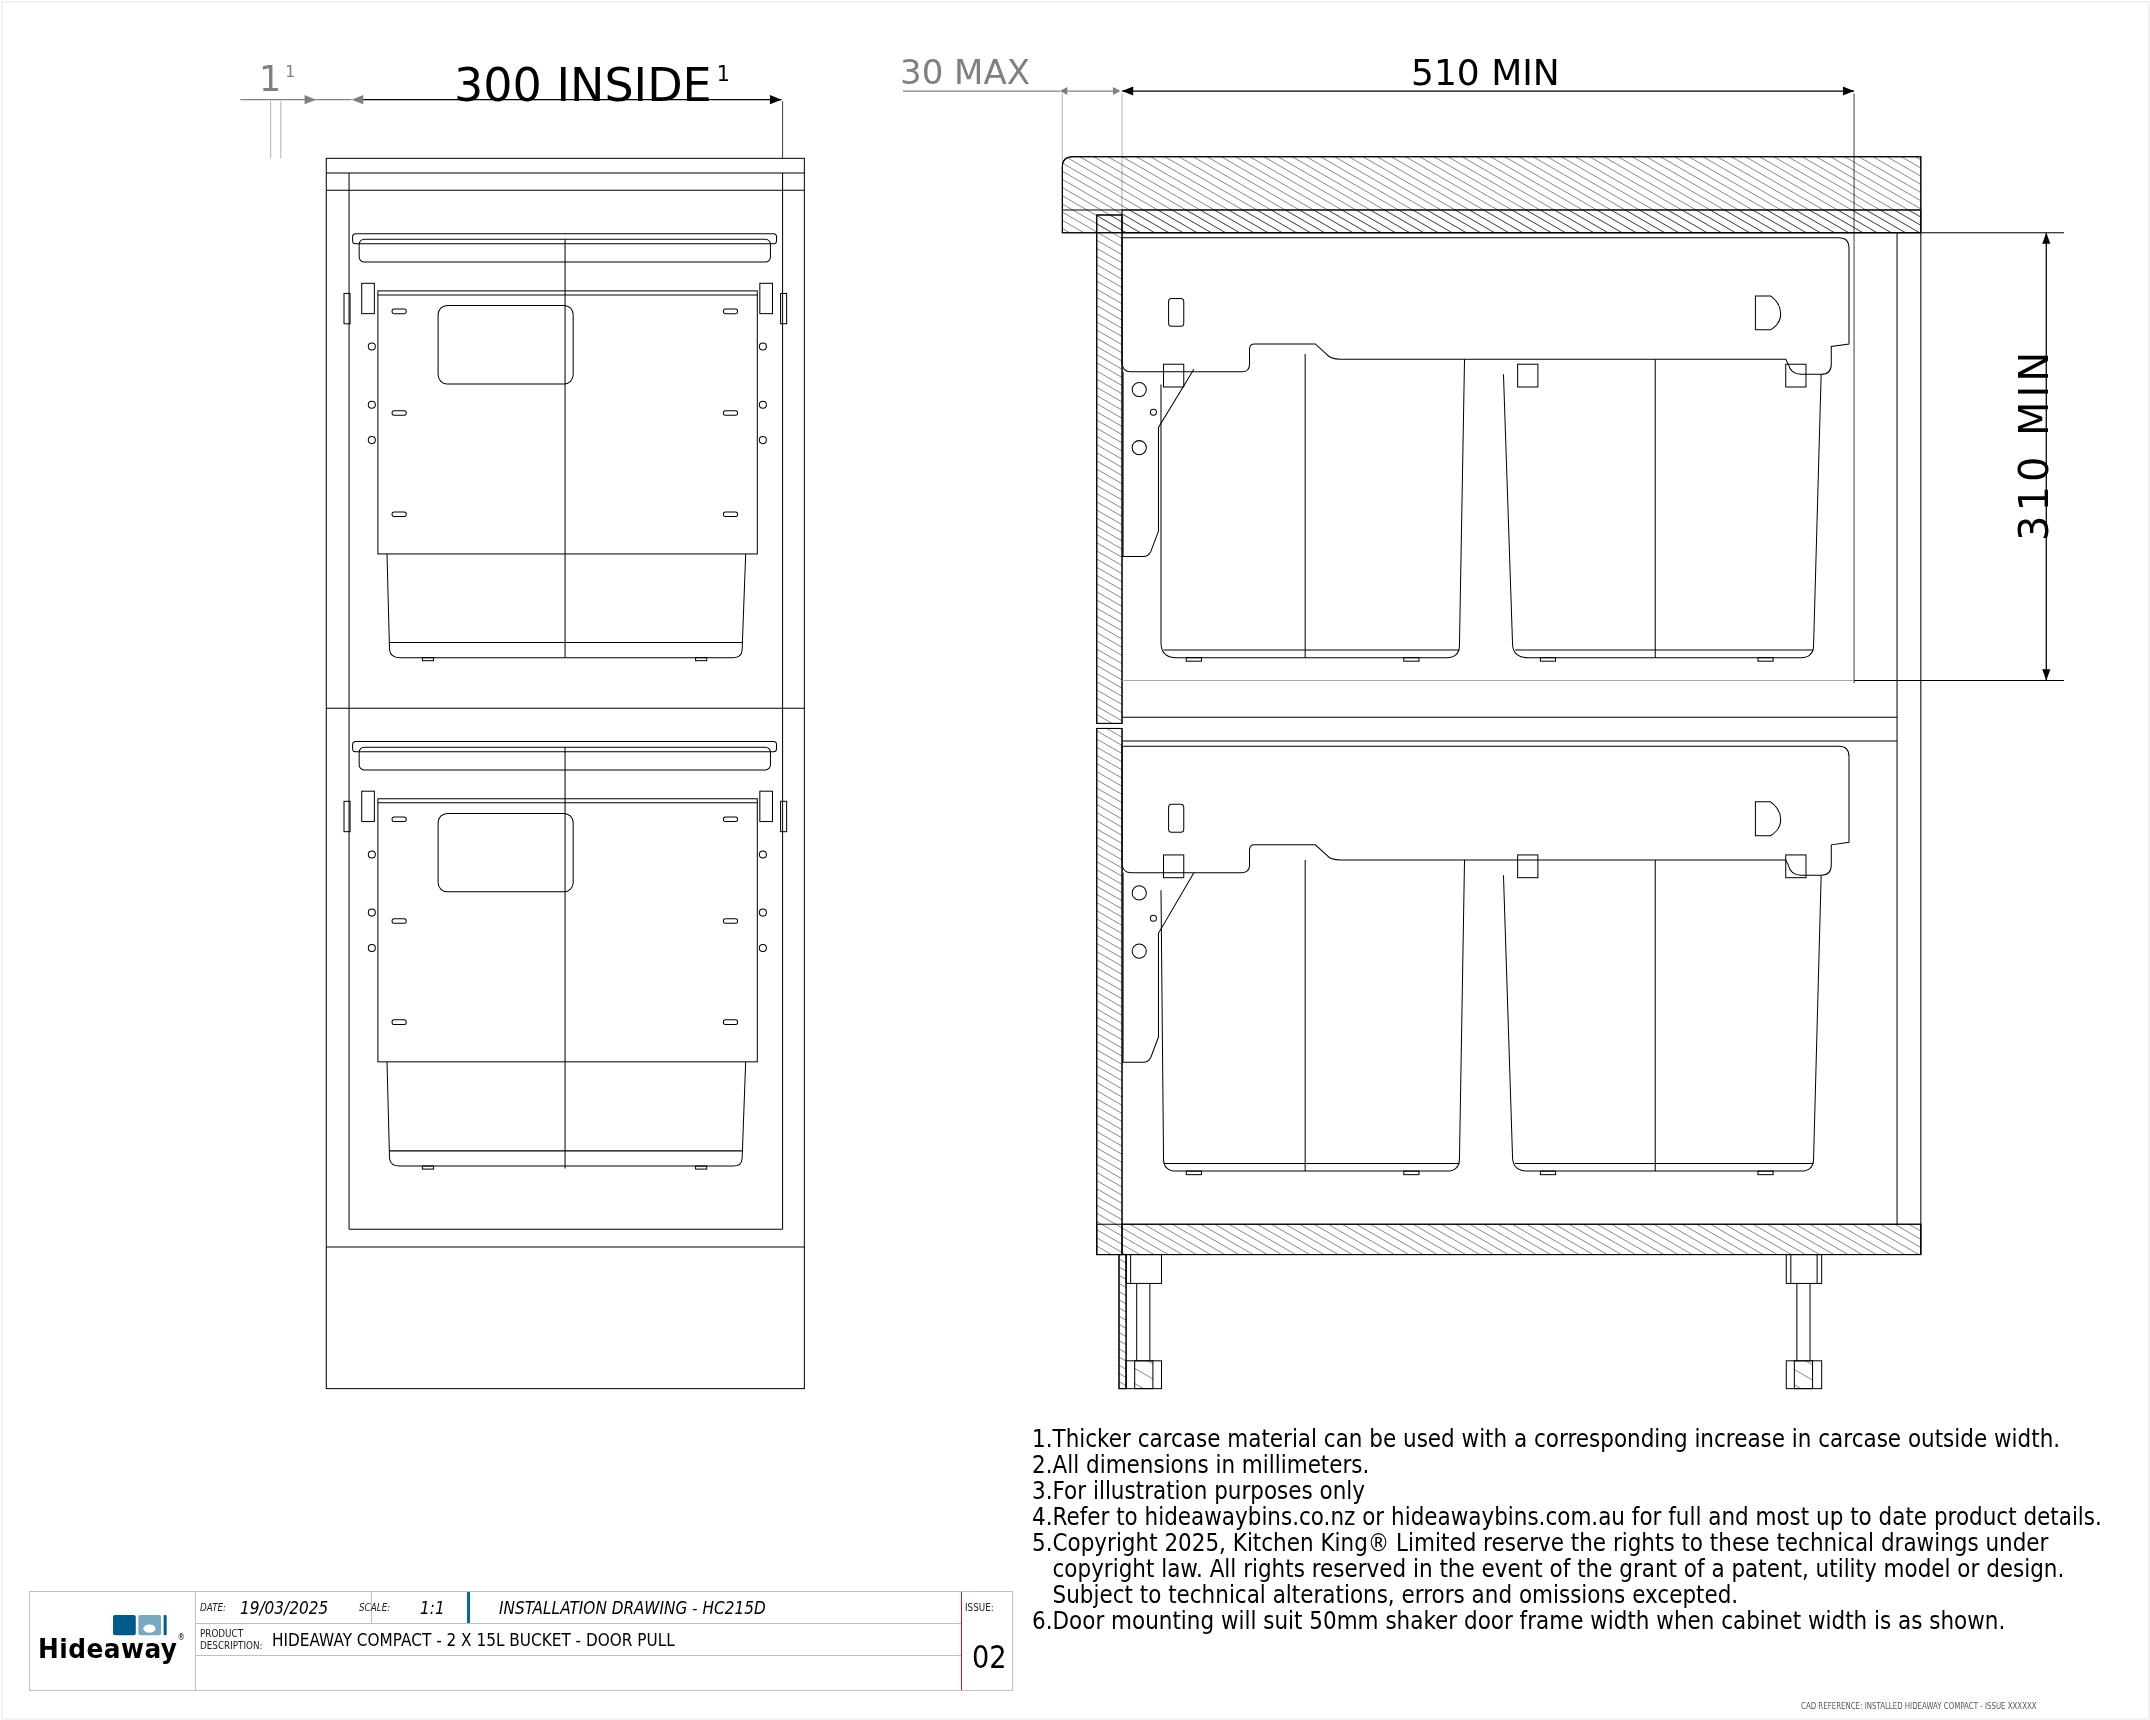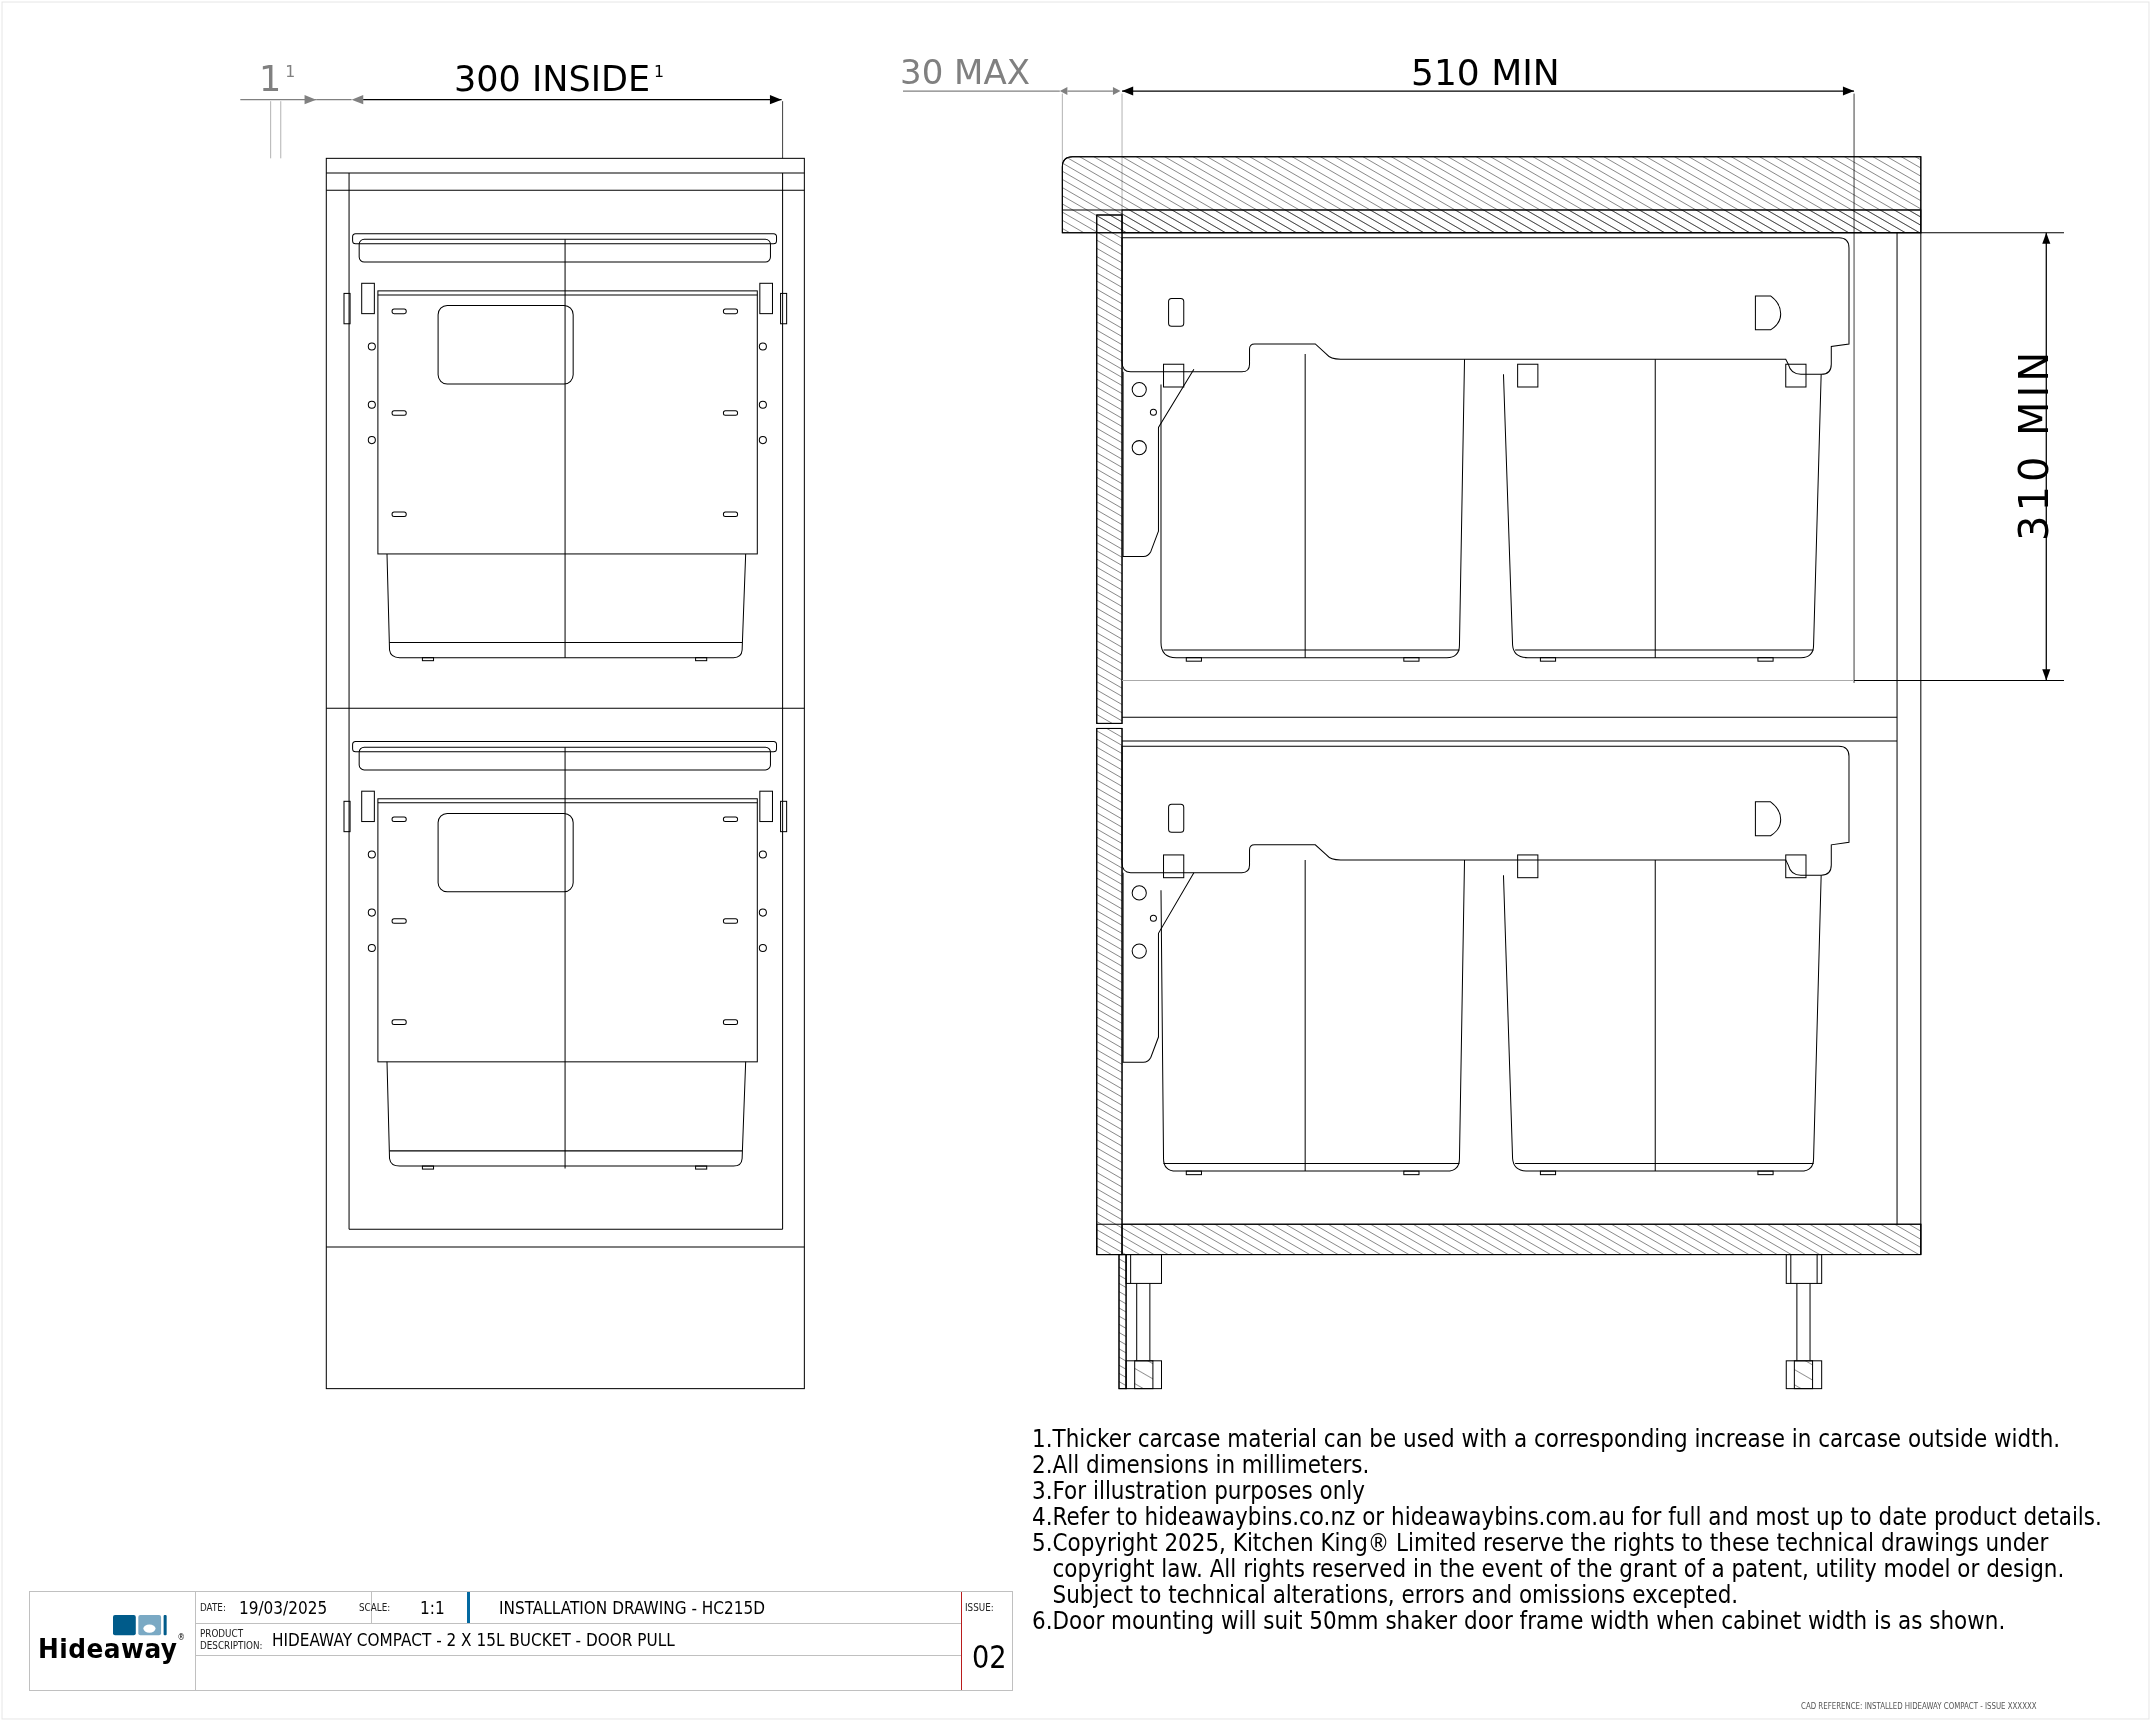--- a/index.html
+++ b/index.html
@@ -216,21 +216,21 @@
     <line x1="3552" y1="2537" x2="3552" y2="2690"></line>
     <line x1="3578" y1="2537" x2="3578" y2="2690"></line>
     <rect x="3531" y="2690" width="70" height="55"></rect>
     <rect x="3547" y="2690" width="36" height="55" fill="url(#hatchWide)"></rect>
   </g>
 </svg>
 
 <div class="dim dim-gray" style="left:259px; top:62px; font-size:35px;">
   <span>1</span><span class="sup">1</span>
 </div>
-<div class="dim dim-black" style="left:454px; top:62px; font-size:35px;">
+<div class="dim dim-black" style="left:454px; top:62px; font-size:46px;">
   <span>300 INSIDE</span><span class="sup">1</span>
 </div>
 <div class="dim dim-gray" style="left:900px; top:55px; font-size:34px;">30 MAX</div>
 <div class="dim dim-black" style="left:1411px; top:55px; font-size:36px;">510 MIN</div>
 <div class="dim-vert" style="left:2011px; top:541px;">310 MIN</div>
 
 <div class="notes">
   <div class="note">
       <span class="note-num">1.</span>
       <span class="note-text">Thicker carcase material can be used with a corresponding increase in carcase outside width.</span>
@@ -264,21 +264,21 @@
       <rect x="214" y="45" width="45" height="40" rx="4" fill="#7aa9c4"></rect>
       <ellipse cx="236" cy="72" rx="12" ry="8" fill="#fff"></ellipse>
       <rect x="264" y="45" width="6" height="40" rx="2" fill="#005b8a"></rect>
     </svg>
     <div style="position:absolute; left:8px; top:41px; font-size:27px; font-weight:bold; letter-spacing:0.5px; font-family:'DejaVu Sans', sans-serif; transform:scaleX(0.92); transform-origin:left top;">
       <span>Hideaway</span><span style="font-size:8px; vertical-align:top; font-weight:normal;">®</span>
     </div>
   </div>
 
   <div class="tb-grid">
-    <div class="tb-row" style="top:0;">
+    <div class="tb-row" style="top:0;font-style:italic;">
       <div class="tb-cell" style="left:4px; width:172px; border-right:1px solid #c0c0c0;">
         <span class="tb-lbl">DATE:</span>
         <span class="tb-val">19/03/2025</span>
       </div>
       <div class="tb-cell" style="left:163px; width:111px; border-right:3px solid #0369a1;">
         <span class="tb-lbl">SCALE:</span>
         <span class="tb-val" style="margin-left:15px;">1:1</span>
       </div>
       <div class="tb-cell" style="left:303px; width:455px;">
         <span class="tb-val">INSTALLATION DRAWING - HC215D</span>

